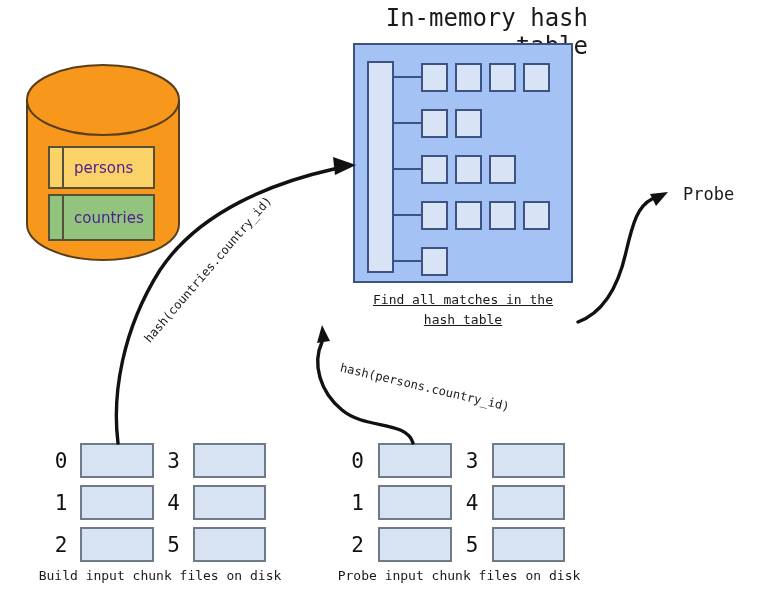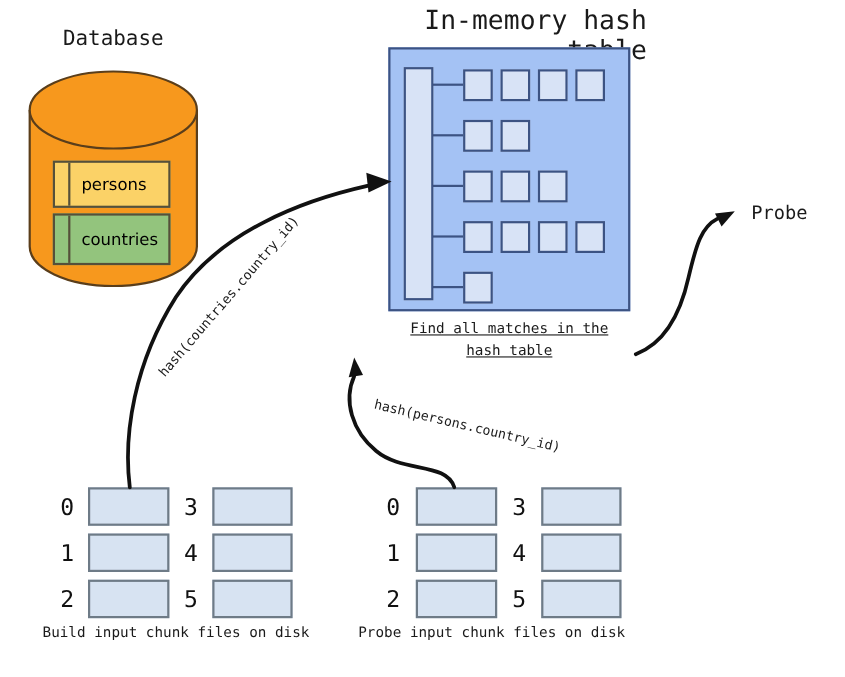--- a/index.html
+++ b/index.html
@@ -6,26 +6,26 @@
   .canvas{position:relative;width:768px;height:615px;background:#ffffff;
           font-family:"DejaVu Sans Mono","Liberation Mono",monospace;color:#1a1a1a;overflow:hidden;}
   .abs{position:absolute;}
   
   .db-title{left:25px;top:24px;width:156px;text-align:center;font-size:19px;}
   .ht-title{left:348px;top:4px;width:240px;text-align:right;font-size:24px;}
   .client-label{left:683px;top:184px;font-size:17px;}
   .ht-caption{left:348px;top:290px;width:230px;text-align:center;font-size:13px;line-height:1.5;white-space:pre-line;text-decoration:underline;}
   .chunk-caption{top:568px;text-align:center;font-size:13px;}
   .build-caption{left:30px;width:260px;text-align:center;}
-  .probe-caption{left:316px;width:262px;}
+  .probe-caption{left:328px;width:262px;}
   
   .cylinder-svg{left:25px;top:63px;}
   .table-box{left:48px;width:107px;border:2px solid #55503a;box-sizing:border-box;
              display:flex;align-items:center;padding-left:24px;
-             font-family:"DejaVu Sans","Liberation Sans",sans-serif;font-size:15px;color:#000000;z-index:2;text-align:center;}
+             font-family:"DejaVu Sans","Liberation Sans",sans-serif;font-size:15px;color:#4c1d95;z-index:2;text-align:center;}
   .table-box .tbl-divider{position:absolute;left:12px;top:0;bottom:0;width:2px;background:#55503a;}
   .table-persons{top:146px;height:43px;background:#fbd267;}
   .table-countries{top:194px;height:47px;background:#93c47d;}
   
   .ht-panel{left:353px;top:43px;width:220px;height:240px;background:#a4c2f4;
             border:2px solid #3c5383;box-sizing:border-box;}
   .ht-bar{position:absolute;left:12px;top:16px;width:27px;height:212px;background:#d8e3f6;
           border:2px solid #3c5383;box-sizing:border-box;}
   .ht-cell{position:absolute;width:27px;height:29px;background:#d8e3f6;
            border:2px solid #3c5383;box-sizing:border-box;}
@@ -40,21 +40,20 @@
   .arrows{position:absolute;left:0;top:0;z-index:5;pointer-events:none;}
   .arrow-path{fill:none;stroke:#111;stroke-width:3.4;stroke-linecap:round;}
   .arrow-head{fill:#111;stroke:none;}
   .arrow-label{font-family:"DejaVu Sans Mono","Liberation Mono",monospace;font-size:12px;fill:#1a1a1a;}
 </style>
 </head>
 <body>
 
 <div class="canvas">
 
-  <div class="abs db-title">Database</div>
 
   <svg class="abs cylinder-svg" width="156" height="199" viewBox="0 0 156 199">
     <path d="M 2 37 L 2 161 A 76 36 0 0 0 154 161 L 154 37" fill="#f7981d" stroke="#5a3e1b" stroke-width="2"></path>
     <ellipse cx="78" cy="37" rx="76" ry="35" fill="#f7981d" stroke="#5a3e1b" stroke-width="2"></ellipse>
   </svg>
 
   <div class="abs table-box table-persons">
     <span class="tbl-divider"></span>
     <span>persons</span>
   </div>

